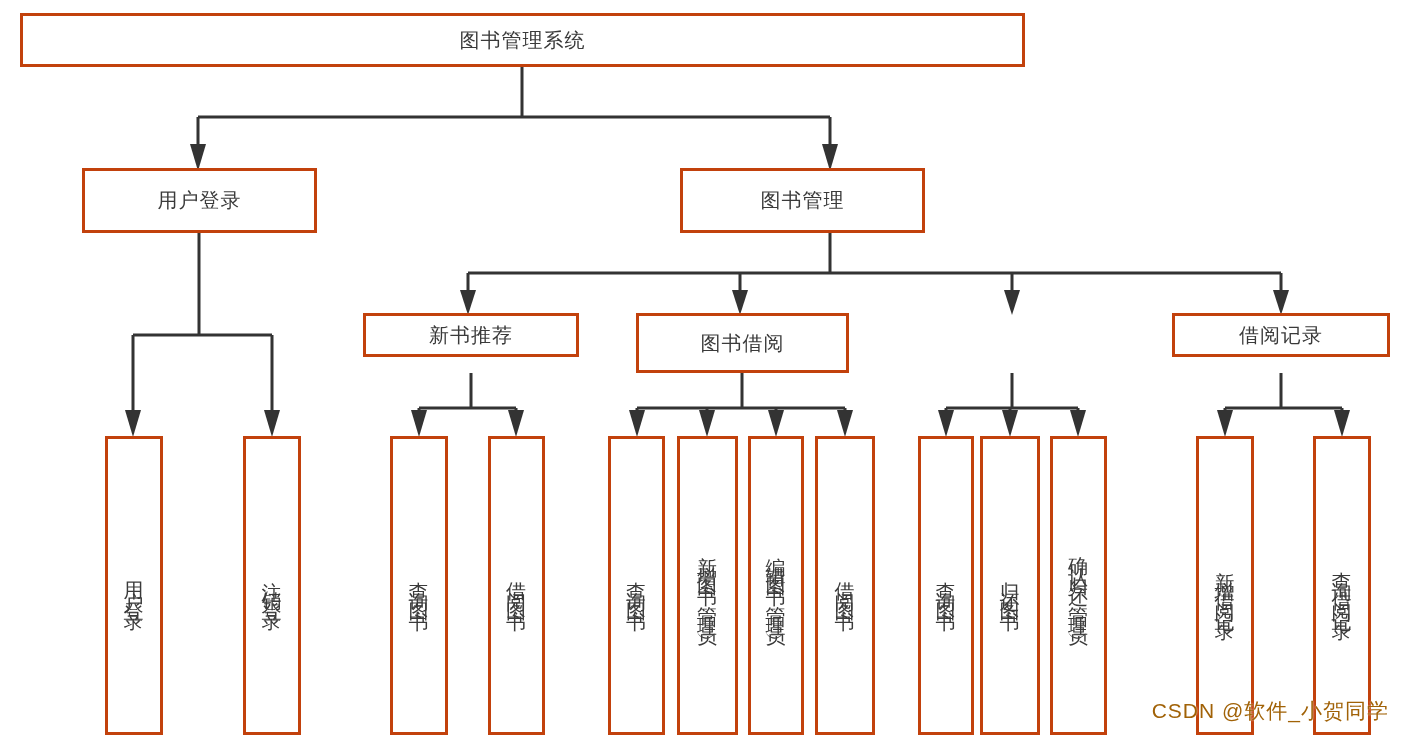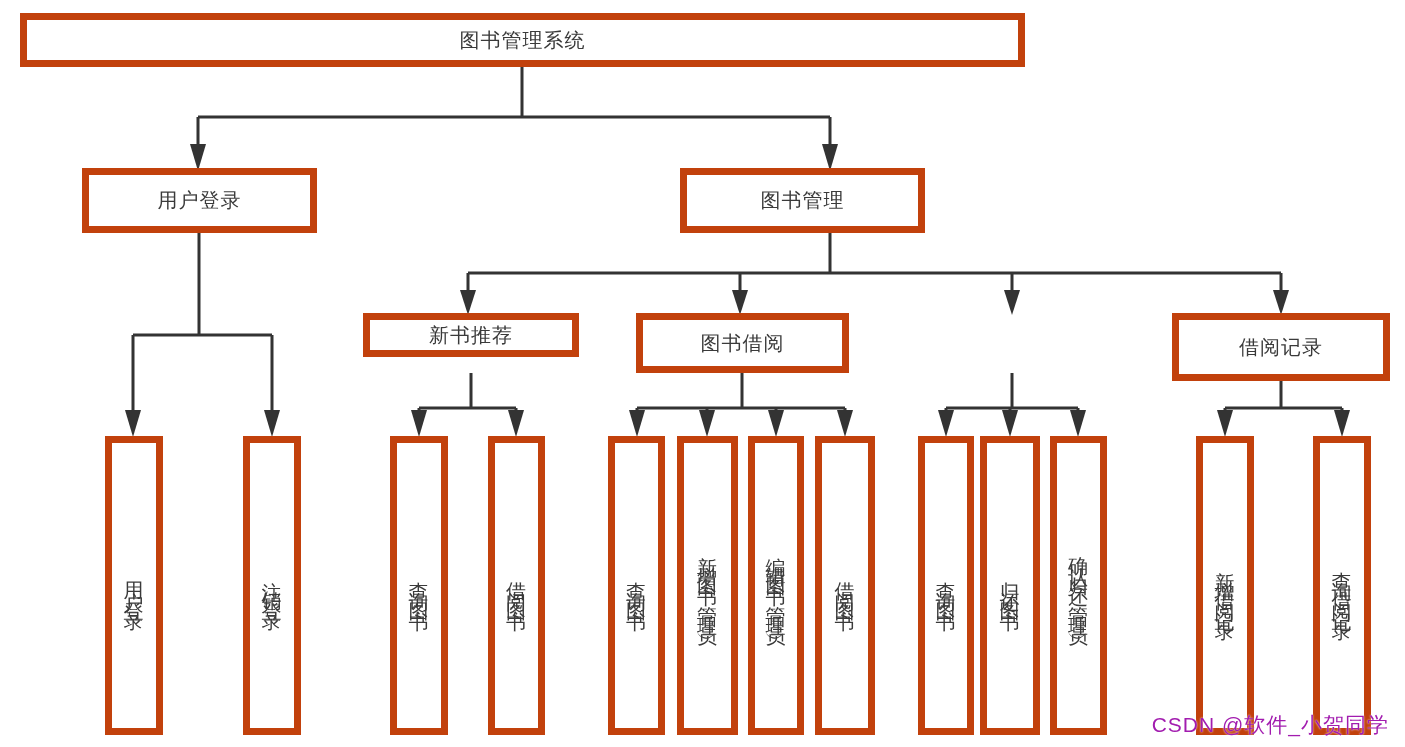--- a/index.html
+++ b/index.html
@@ -8,44 +8,44 @@
     width: 1405px;
     height: 747px;
     background: #ffffff;
     font-family: "Liberation Sans", "DejaVu Sans", sans-serif;
     overflow: hidden;
   }
   .wires { position: absolute; left: 0; top: 0; z-index: 1; }
   .box {
     position: absolute;
     box-sizing: border-box;
-    border: 7px solid #c2410c;
+    border: 3px solid #c2410c;
     background: #ffffff;
     display: flex;
     align-items: center;
     justify-content: center;
     color: #3a3a3a;
     font-size: 20px;
     letter-spacing: 1px;
     z-index: 2;
   }
   .vbox .vtext {
     writing-mode: vertical-rl;
     text-orientation: mixed;
     line-height: 1;
     letter-spacing: 10px;
     font-size: 20px;
     letter-spacing: 10px;
   }
   .watermark {
     position: absolute;
     right: 16px;
-    bottom: 8px;
+    bottom: 22px;
     font-size: 21px;
-    color: #a21caf;
+    color: #a16207;
     letter-spacing: 1px;
     z-index: 5;
     text-shadow: 0 0 2px #ffffff;
   }
 </style>
 </head>
 <body>
 
 <div class="canvas">
 
@@ -106,21 +106,21 @@
   <div class="box" style="left:680px; top:168px; width:245px; height:65px;">
     <span>图书管理</span>
   </div>
 
   <div class="box" style="left:363px; top:313px; width:216px; height:44px;">
     <span>新书推荐</span>
   </div>
   <div class="box" style="left:636px; top:313px; width:213px; height:60px;">
     <span>图书借阅</span>
   </div>
-  <div class="box" style="left:1172px; top:313px; width:218px; height:68px;">
+  <div class="box" style="left:1172px; top:313px; width:218px; height:44px;">
     <span>借阅记录</span>
   </div>
 
   <div class="box vbox" style="left:105px; top:436px; width:58px; height:299px;">
     <span class="vtext">用户登录</span>
   </div>
   <div class="box vbox" style="left:243px; top:436px; width:58px; height:299px;">
     <span class="vtext">注销登录</span>
   </div>
 

